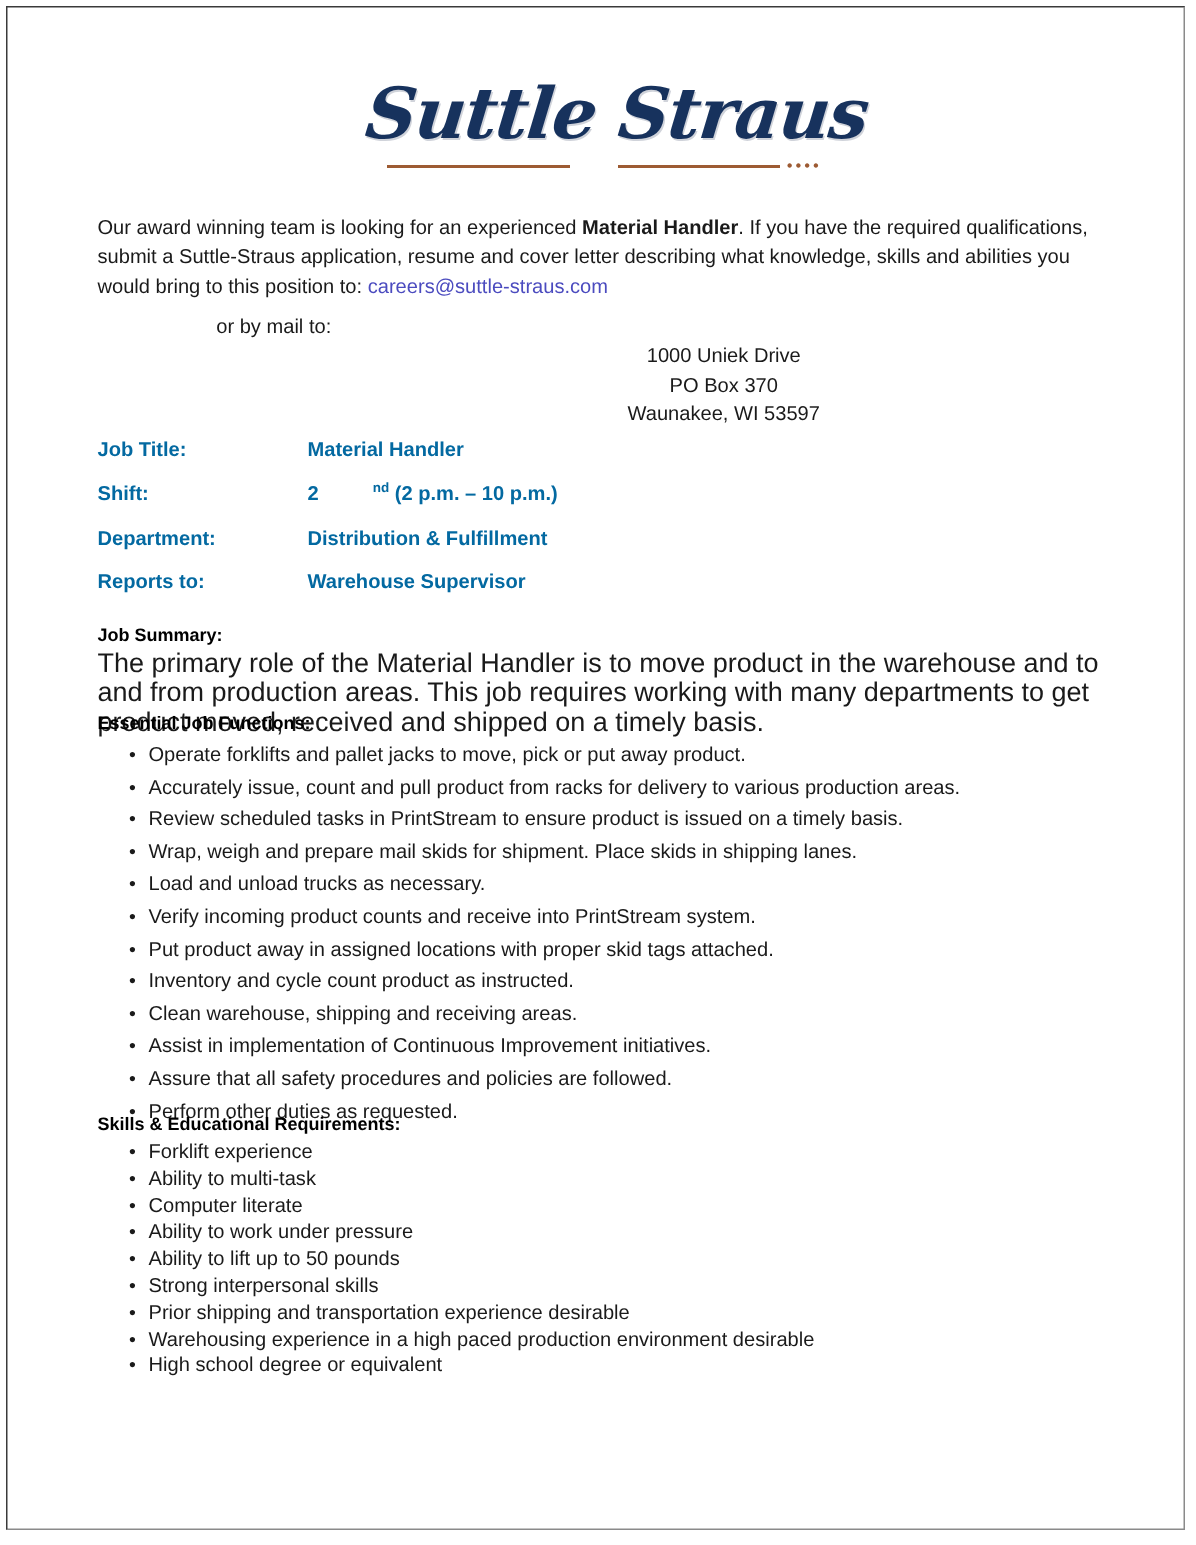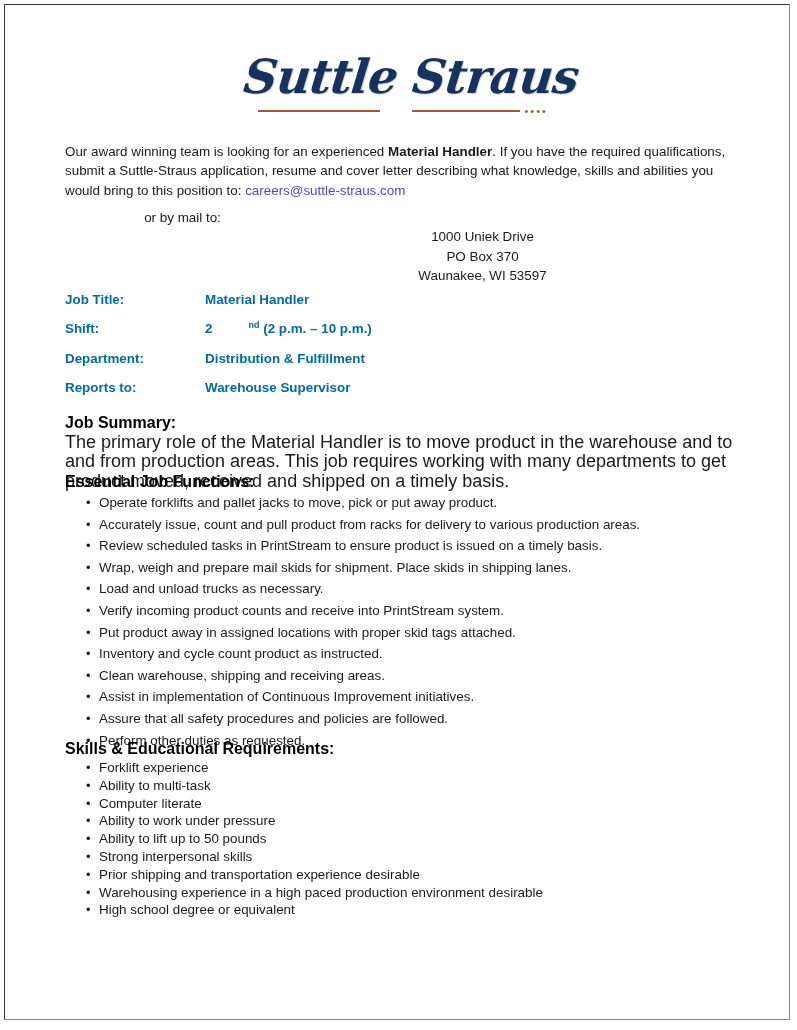--- a/index.html
+++ b/index.html
@@ -131,21 +131,21 @@
     margin-left: 36px;
   }
 
   .section {
     position: absolute;
     left: 65px;
     width: 680px;
     color: #1a1a1a;
   }
   .section-title {
-    font-size: 16px;
+    font-size: 12px;
     font-weight: 700;
     color: #000;
     line-height: 18px;
     margin-bottom: 1px;
   }
   .para {
     font-size: 18px;
     line-height: 19.3px;
     width: 670px;
   }

